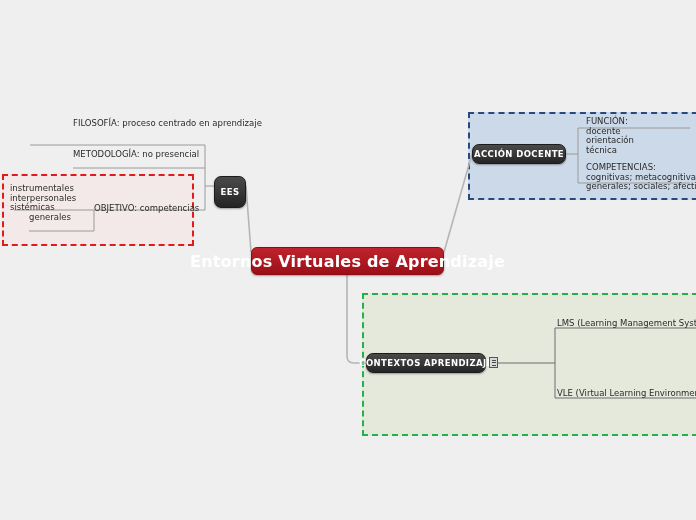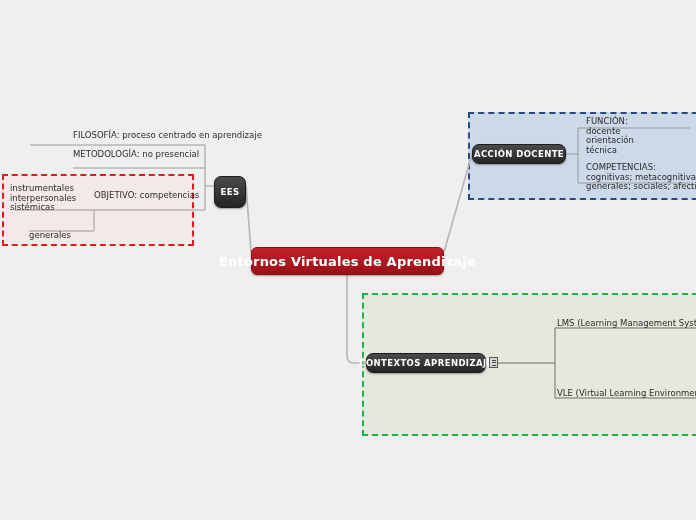--- a/index.html
+++ b/index.html
@@ -65,21 +65,21 @@
   }
 
   .node-root {
     left: 251px; top: 247px;
     width: 193px; height: 28px;
     border-radius: 6px;
     background: linear-gradient(180deg, #c0232c 0%, #ae1a23 48%, #9c0f17 100%);
     border: 1px solid #8d0c14;
     box-shadow: 0 1px 2px rgba(0,0,0,0.35);
     color: #ffffff;
-    font-size: 13px;
+    font-size: 16px;
     font-weight: bold;
     letter-spacing: 0.2px;
   }
 
   .node-dark {
     border-radius: 7px;
     background: linear-gradient(180deg, #4a4a4a 0%, #3a3a3a 45%, #242424 100%);
     border: 1px solid #1c1c1c;
     box-shadow: 0 1px 2px rgba(0,0,0,0.35);
     color: #ffffff;
@@ -101,24 +101,24 @@
   }
 
   
   .leaf {
     position: absolute;
     color: #2b2b2b;
     font-size: 8.5px;
     line-height: 11px;
     white-space: nowrap;
   }
-  .leaf-filosofia   { left: 30px;  top: 130px; padding-left: 43px; }
+  .leaf-filosofia   { left: 30px;  top: 118px; padding-left: 43px; }
   .leaf-metodologia { left: 73px;  top: 149px; }
-  .leaf-objetivo    { left: 94px;  top: 190px; }
-  .leaf-generales   { left: 29px;  top: 230px; }
+  .leaf-objetivo    { left: 94px;  top: 203px; }
+  .leaf-generales   { left: 29px;  top: 212px; }
   .leaf-instrum     { left: 10px;  top: 184px; line-height: 9.6px; }
   .leaf-funcion     { left: 586px; top: 117px; line-height: 9.6px; }
   .leaf-competencias{ left: 586px; top: 163px; line-height: 9.6px; }
   .leaf-lms         { left: 557px; top: 318px; }
   .leaf-vle         { left: 557px; top: 388px; }
 
   .note-icon {
     position: absolute;
     left: 489px; top: 357px;
     width: 9px; height: 11px;

